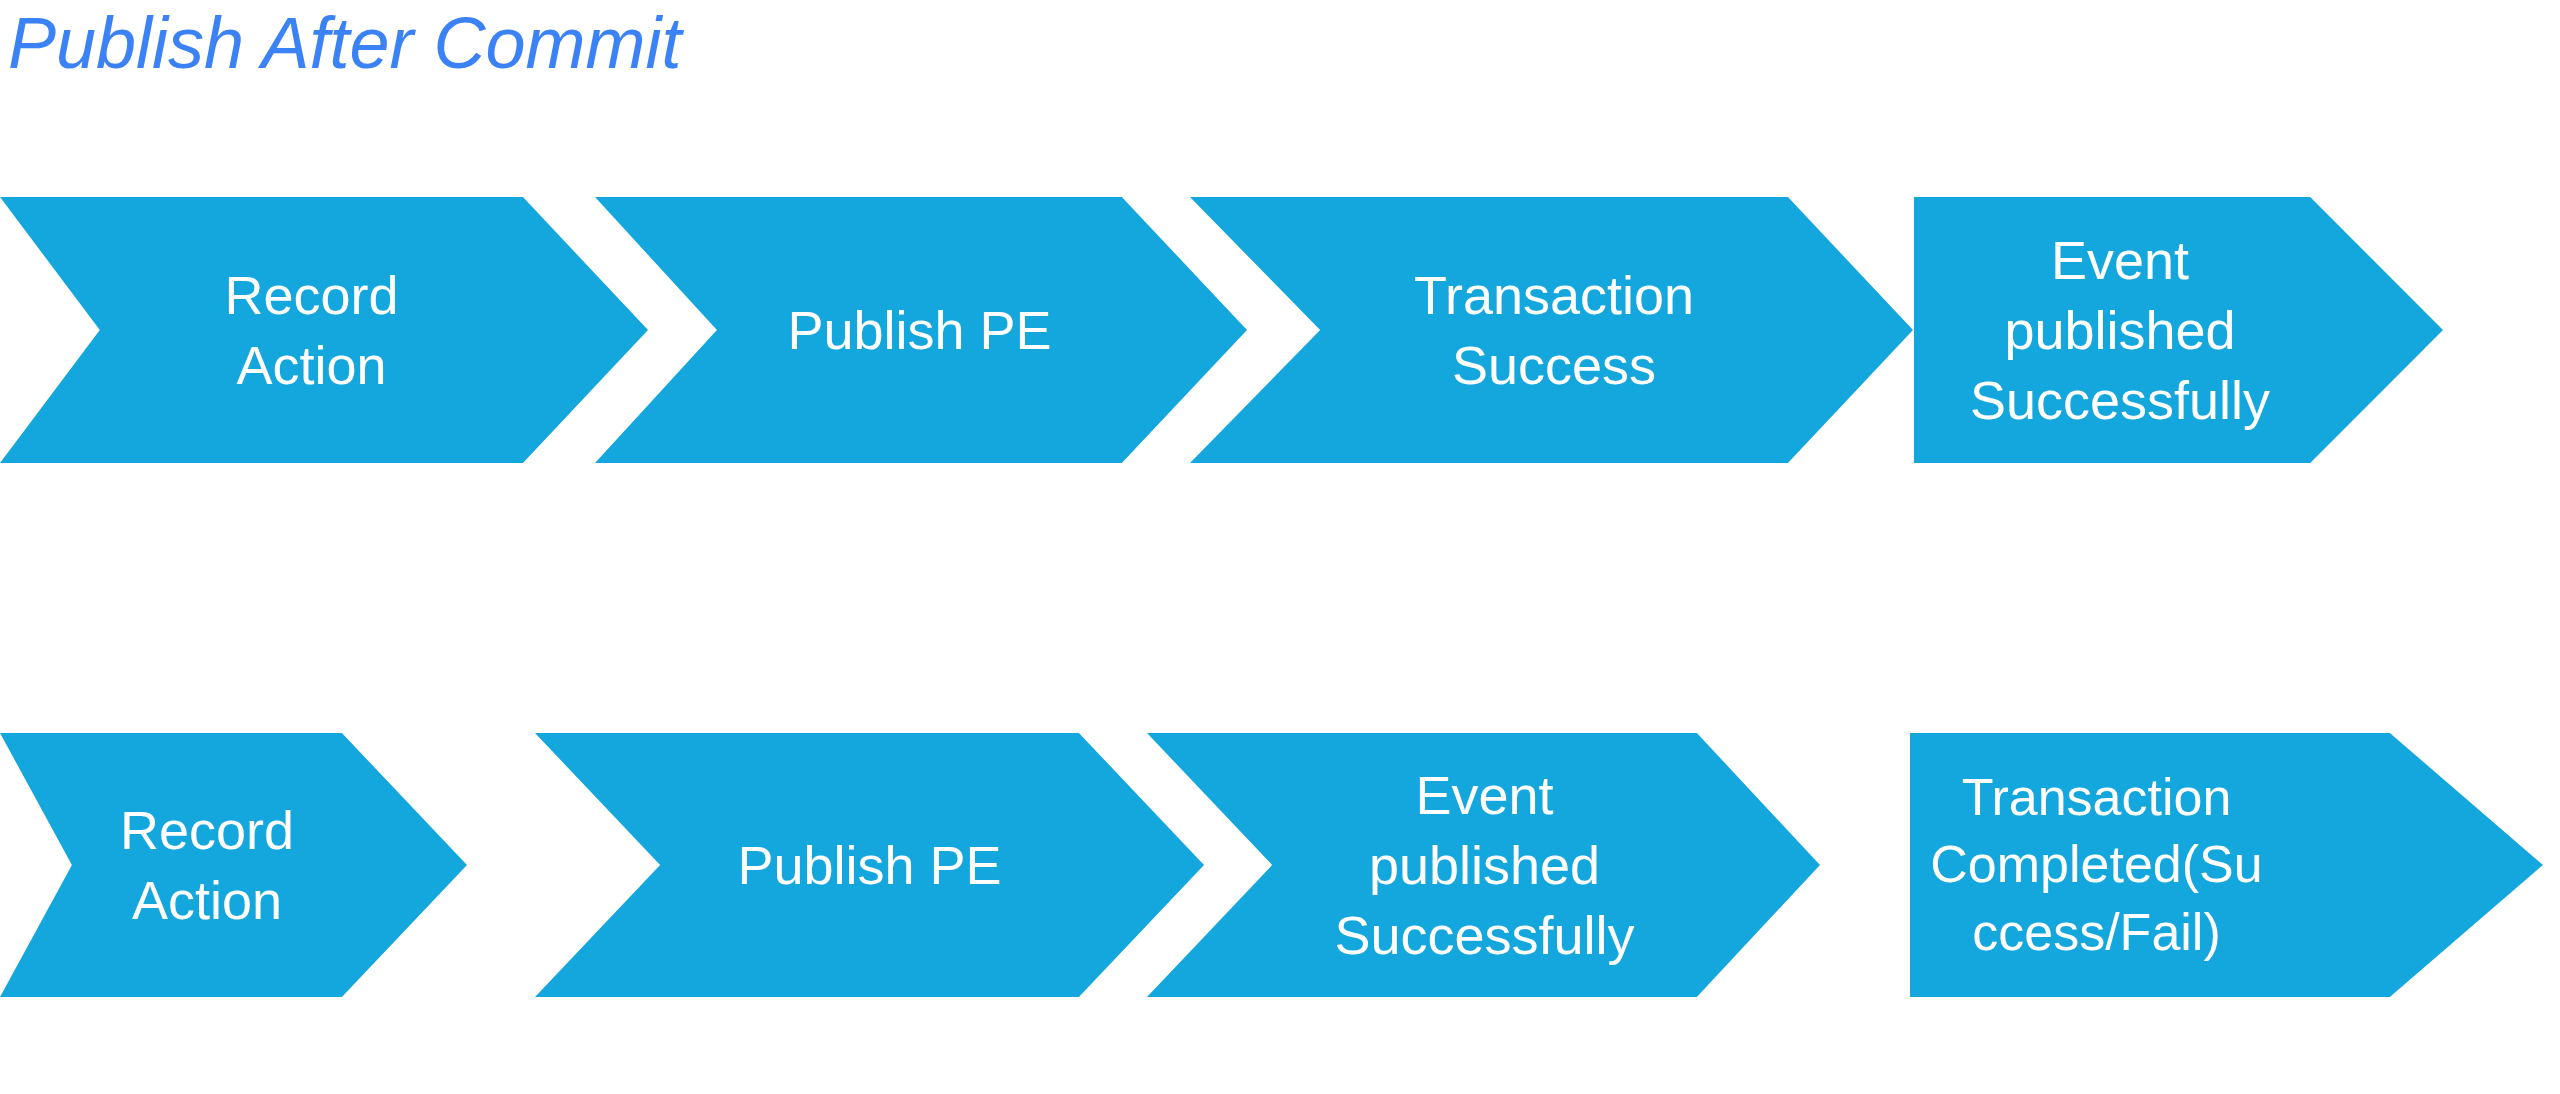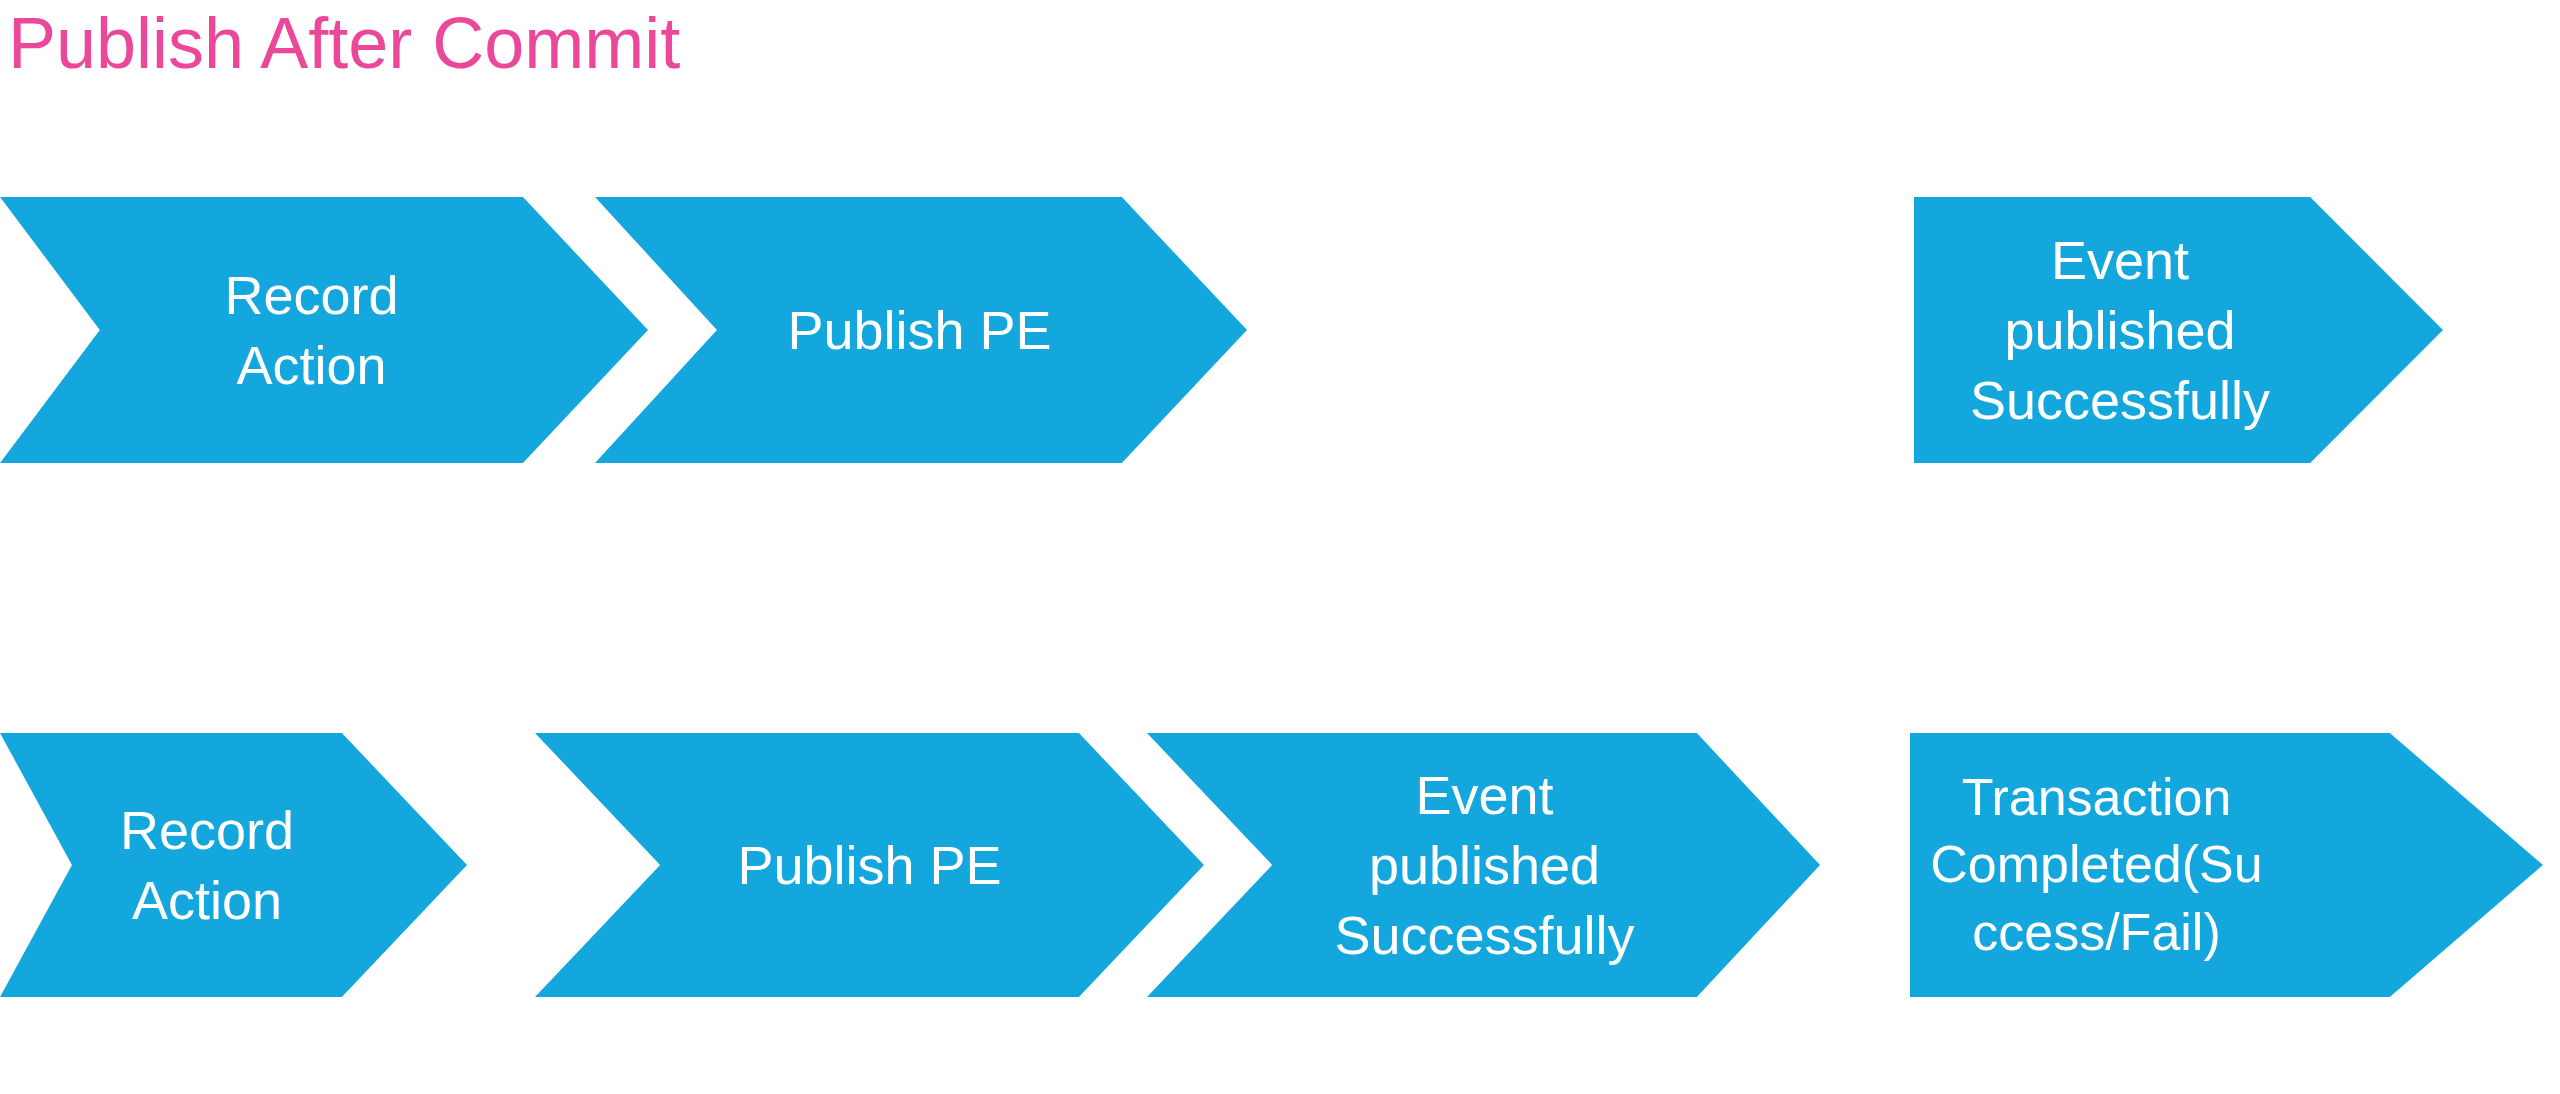--- a/index.html
+++ b/index.html
@@ -11,24 +11,25 @@
     position: relative;
     width: 2560px;
     height: 1094px;
     background: #ffffff;
     overflow: hidden;
     font-family: "Liberation Sans", sans-serif;
   }
   .section-title {
     position: absolute;
     left: 8px;
-    color: #ec4899;
+    color: #3b82f6;
     font-size: 72px;
     line-height: 1.2;
     white-space: nowrap;
+    font-style: italic;
   }
   .step {
     position: absolute;
     box-sizing: border-box;
     background: var(--arrow-blue, #14a7de);
     color: #ffffff;
     display: flex;
     align-items: center;
     justify-content: center;
     text-align: center;
@@ -79,20 +80,23 @@
 <div id="canvas">
 
   <div class="section-title t1">Publish After Commit</div>
 
   <div class="step r1 r1s1">
     <span class="label">Record Action</span>
   </div>
   <div class="step r1 r1s2">
     <span class="label">Publish PE</span>
   </div>
+  <div class="step r1 r1s3">
+    <span class="label">Transaction Success</span>
+  </div>
   <div class="step r1 r1s4">
     <span class="label">Event published Successfully</span>
   </div>
 
 
   <div class="step r2 r2s1">
     <span class="label">Record Action</span>
   </div>
   <div class="step r2 r2s2">
     <span class="label">Publish PE</span>

